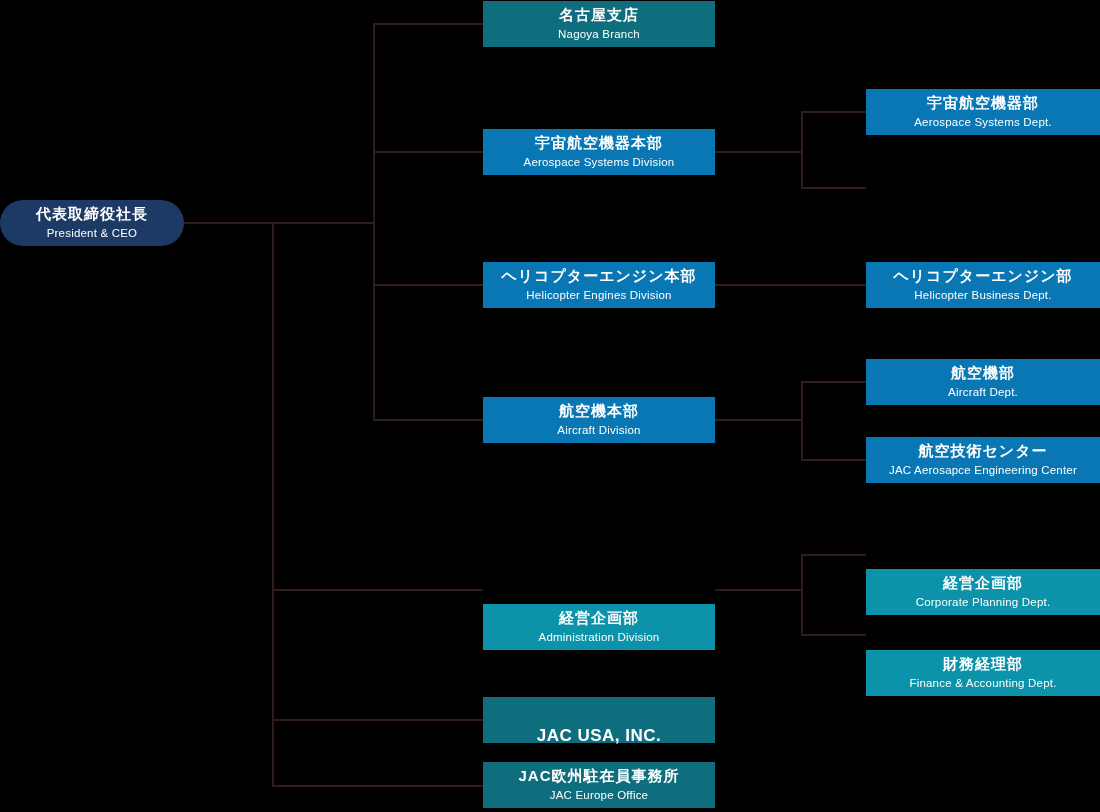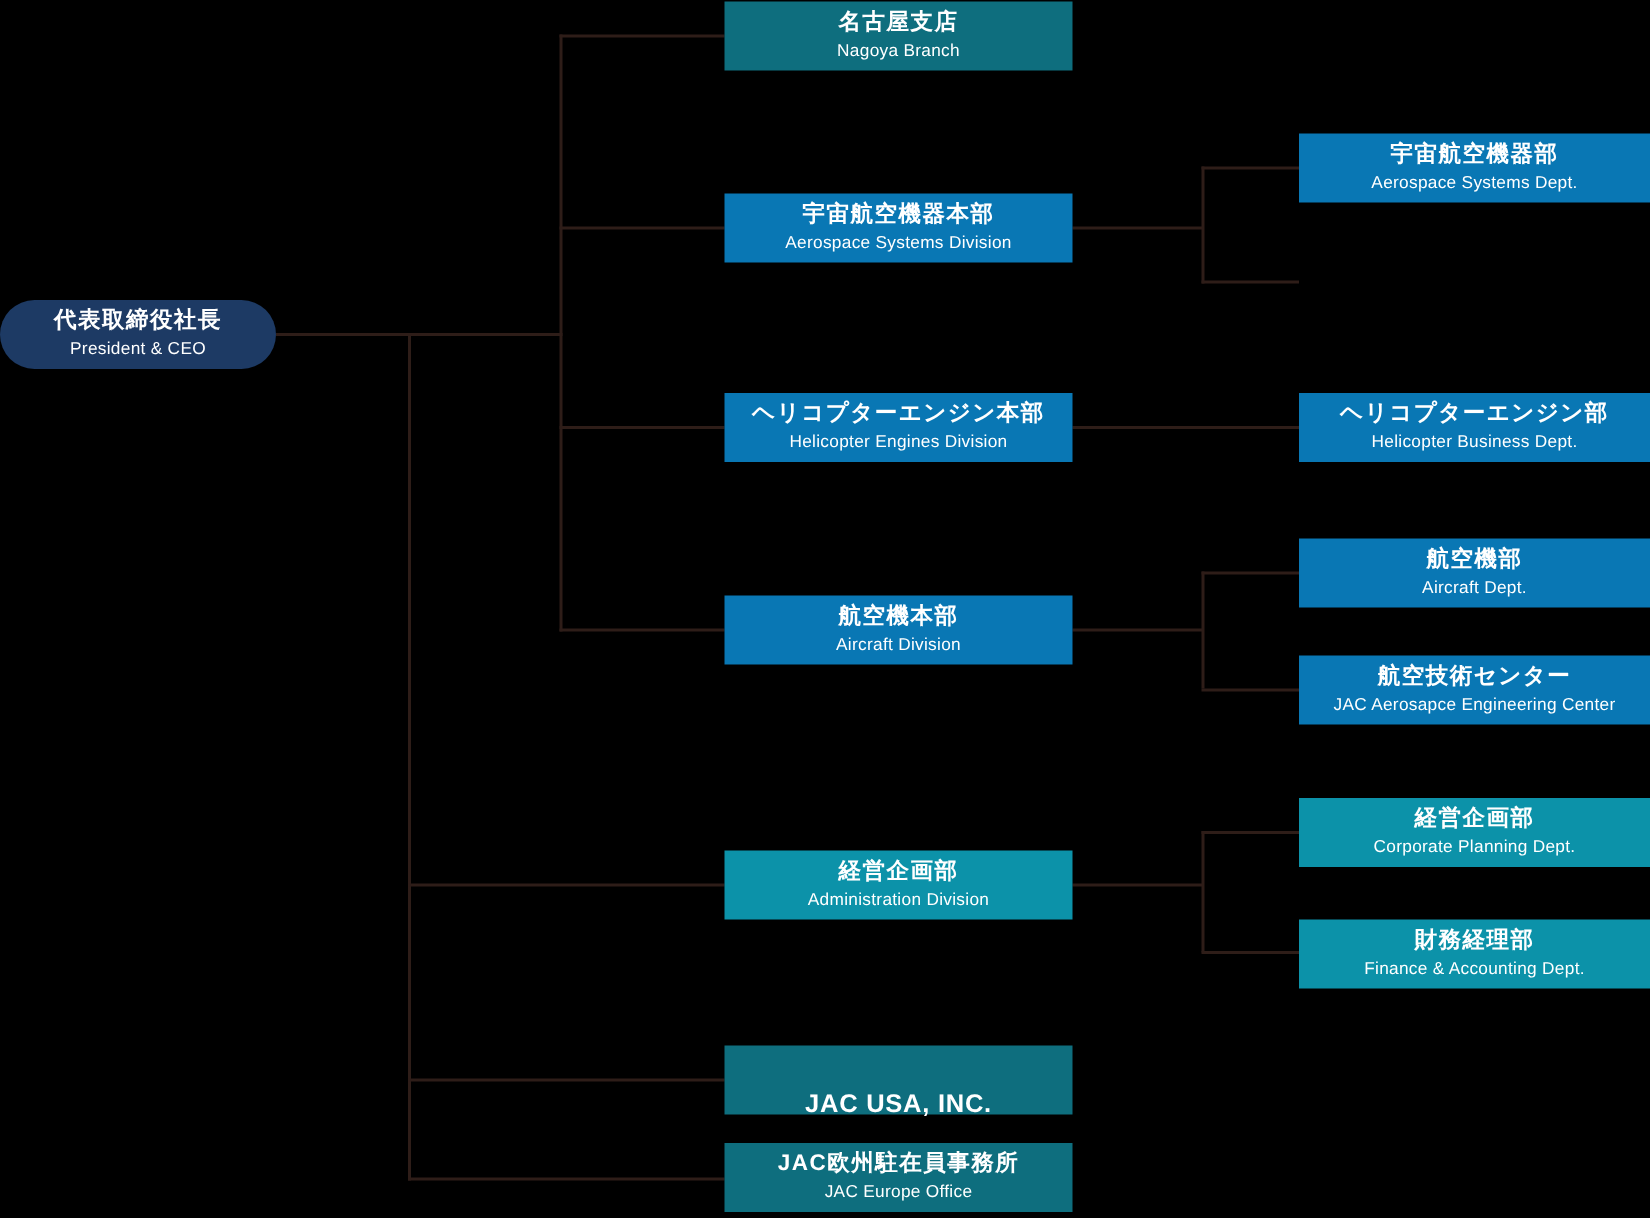--- a/index.html
+++ b/index.html
@@ -18,21 +18,21 @@
     box-sizing:border-box;
   }
   .node .ja{font-size:15px;font-weight:bold;letter-spacing:1px;}
   .node .en{font-size:11.5px;font-weight:normal;letter-spacing:.2px;margin-top:2px;}
   .node .ja-big{font-size:17px;font-weight:bold;letter-spacing:.5px;margin-top:32px;}
   .ceo{left:0;top:200px;width:184px;height:46px;background:var(--navy,#1d3a64);border-radius:23px;}
   .mid{left:483px;width:232px;height:46px;}
   .rgt{left:866px;width:234px;height:46px;}
   .teal{background:var(--tealDark,#0e6e7e);}
   .blue{background:var(--blue,#0977b4);}
-  .cyan{background:var(--tealLight,#0c92a9);}
+  .cyan{background:var(--tealLight,#0c92a9);margin-top:37px;}
 </style>
 </head>
 <body>
 
 <div class="chart">
 
   <div>
     <div class="line" style="left:184px;top:222px;width:191px;height:2px"></div>
     <div class="line" style="left:272px;top:222px;width:2px;height:565px"></div>
     <div class="line" style="left:373px;top:23px;width:2px;height:398px"></div>

